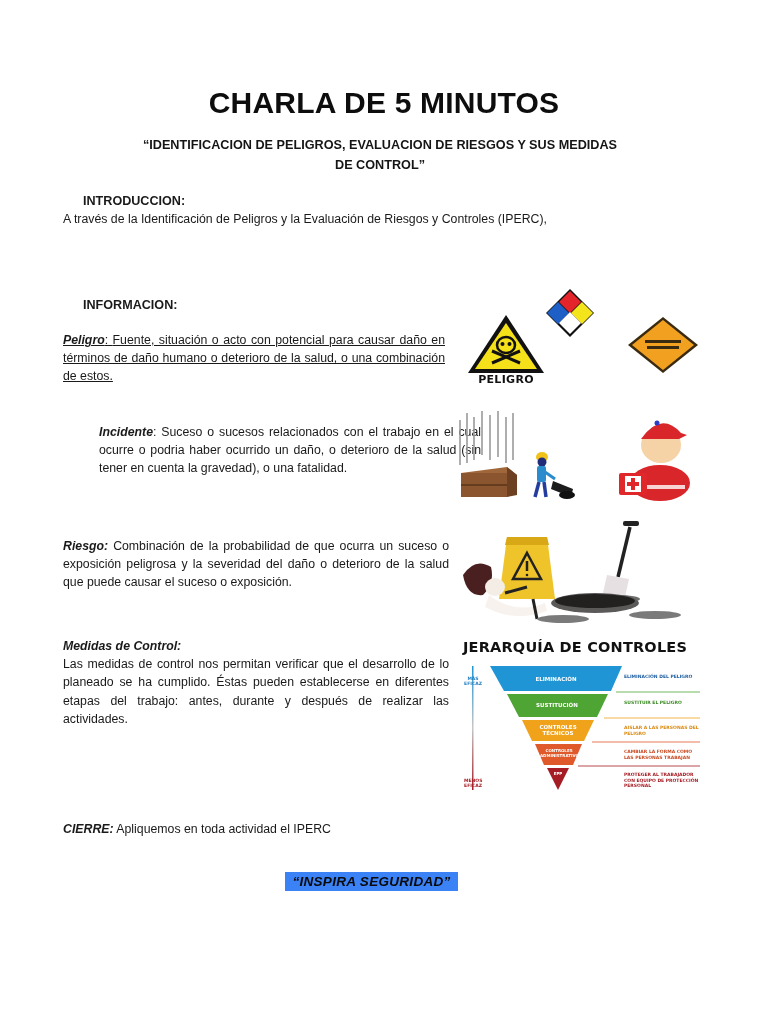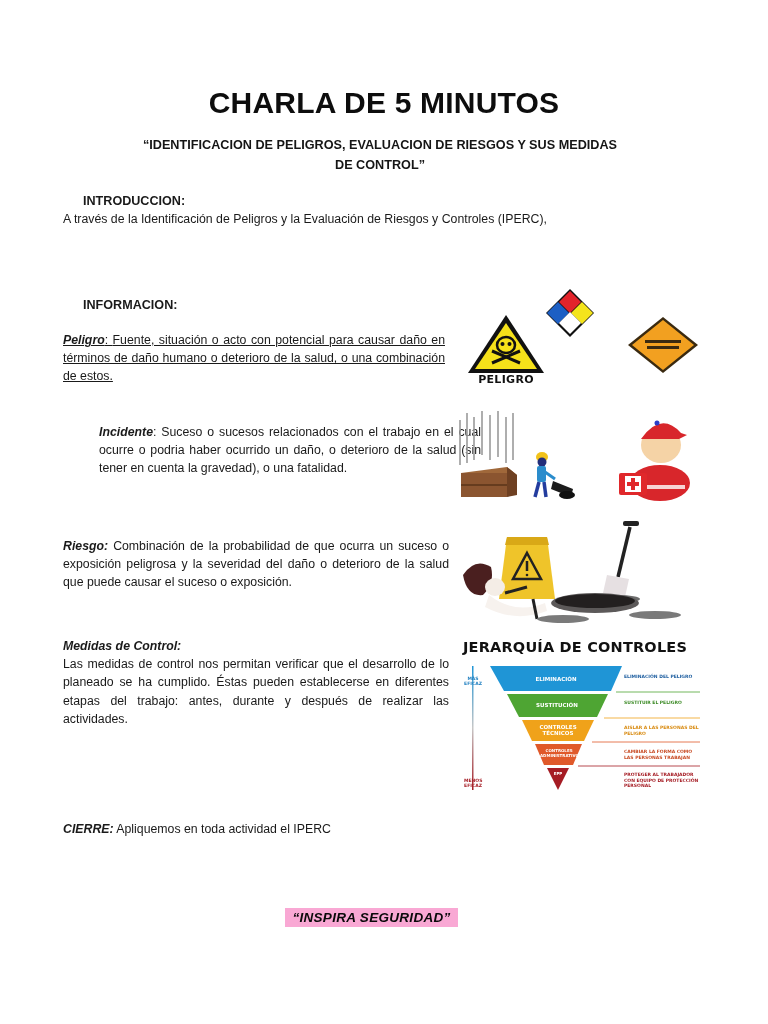--- a/index.html
+++ b/index.html
@@ -32,22 +32,22 @@
     #info-heading { left: 63px; top: 296px; }
     #peligro { left: 63px; top: 331px; width: 382px; text-decoration: underline; }
     #incidente { left: 63px; top: 423px; width: 382px; margin-left: 36px; }
     #riesgo { left: 63px; top: 537px; width: 386px; }
     #medidas { left: 63px; top: 637px; width: 386px; }
     #cierre { left: 63px; top: 820px; }
     .cierre-label { font-weight: bold; font-style: italic; }
 
     .inspira {
       position: absolute; left: 285px; top: 872px; width: 173px; height: 19px;
-      background: #f9a8d4; color: #0a0a0a; font-weight: bold; font-style: italic;
-      font-size: 13.5px; text-align: center; line-height: 19px; letter-spacing: 0.3px; margin-top: 36px;
+      background: #3b82f6; color: #0a0a0a; font-weight: bold; font-style: italic;
+      font-size: 13.5px; text-align: center; line-height: 19px; letter-spacing: 0.3px;
     }
 
     .illus { position: absolute; }
     #illus-peligro { left: 458px; top: 285px; width: 245px; height: 110px; }
     #illus-incidente { left: 455px; top: 405px; width: 250px; height: 105px; }
     #illus-riesgo { left: 455px; top: 515px; width: 250px; height: 110px; }
     #illus-jerarquia { left: 456px; top: 638px; width: 250px; height: 160px; }
 
     .jer-title {
       position: absolute; left: 7px; top: 1px; width: 240px;

